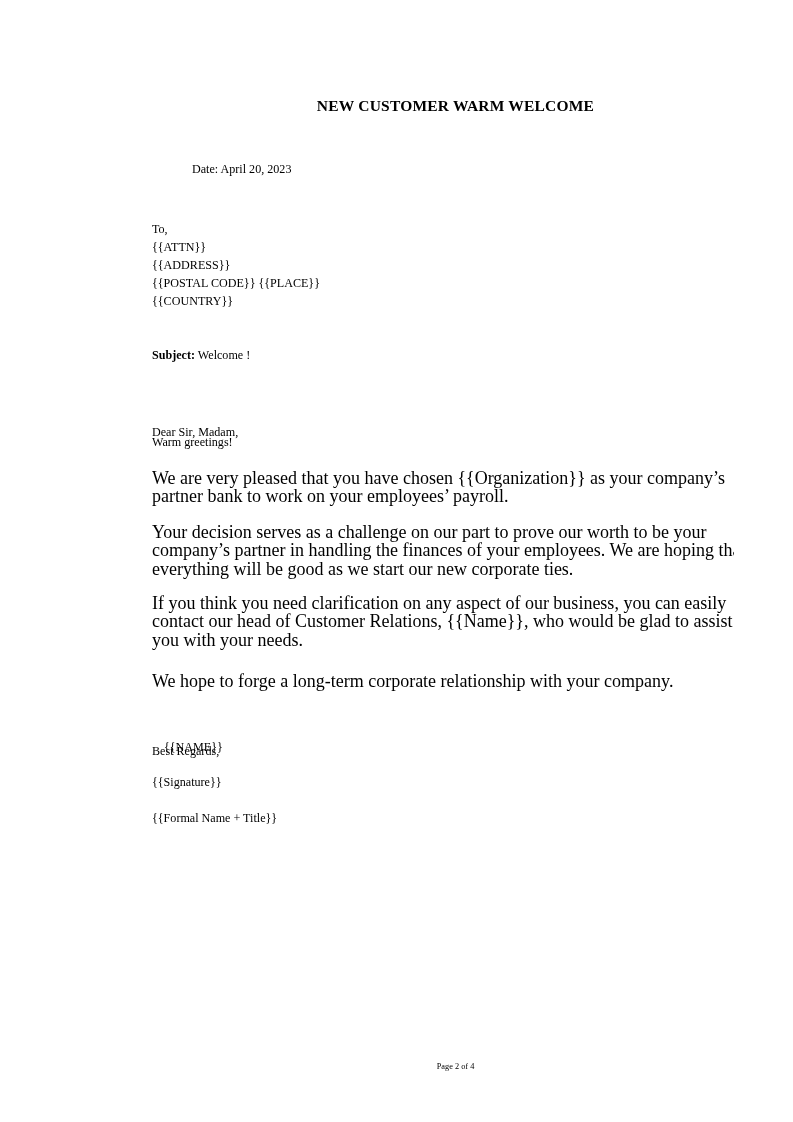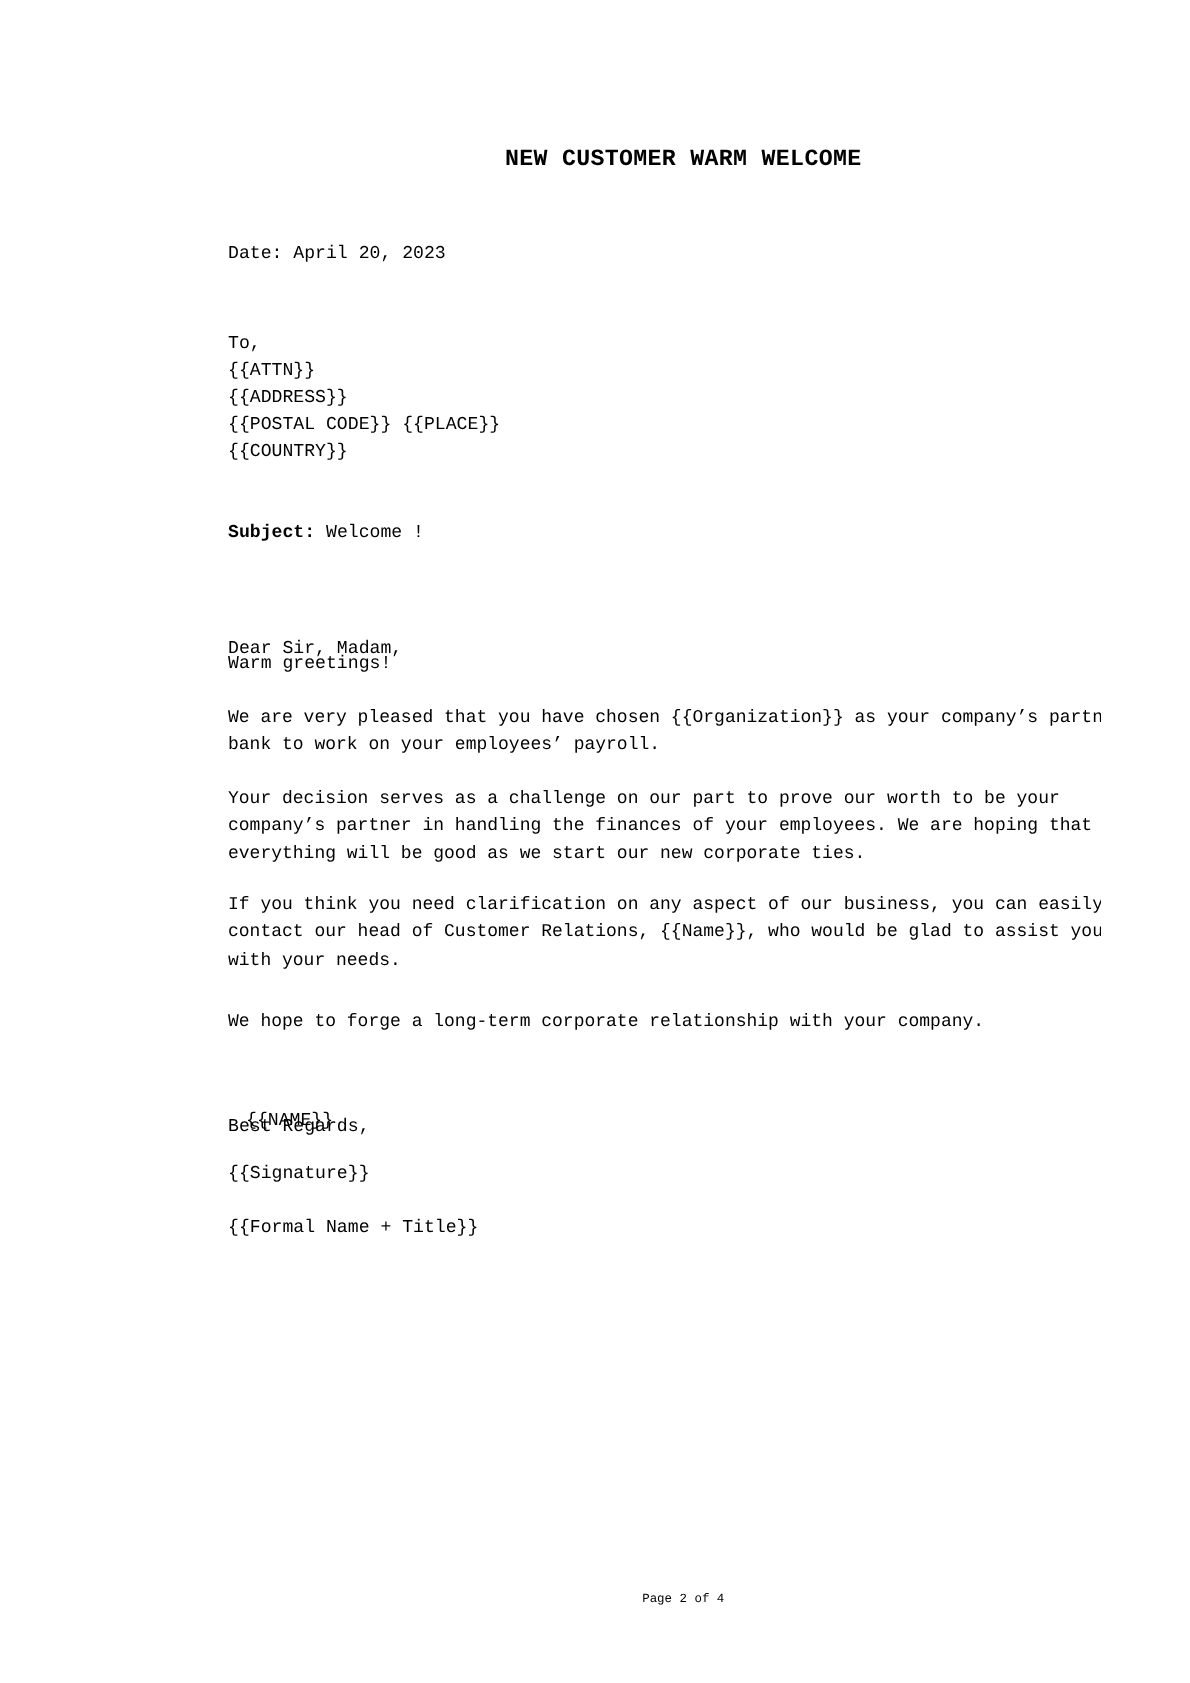--- a/index.html
+++ b/index.html
@@ -7,21 +7,21 @@
     padding: 0;
     background: #ffffff;
   }
   .page {
     position: relative;
     width: 675px;
     height: 1122px;
     background: #ffffff;
     margin: 0 auto;
     overflow: hidden;
-    font-family: Liberation Mono, monospace;
+    font-family: Liberation Serif, serif;
     color: #000000;
     -webkit-font-smoothing: antialiased;
   }
 
   
   .doc-title {
     position: absolute;
     left: 0;
     top: 96px;
     width: 793px;
@@ -43,21 +43,21 @@
   .line {
     position: absolute;
     font-size: 12.1px;
     line-height: 18.2px;
     white-space: pre;
   }
 
   .para {
     position: absolute;
     width: 600px;
-    font-size: 12px;
+    font-size: 18px;
     line-height: 18.4px;
     text-align: left;
   }
 
   .bold { font-weight: bold; }
 
   
   .footer {
     position: absolute;
     left: 0;
@@ -71,21 +71,21 @@
 </style>
 </head>
 <body>
 
 <div class="page">
 
   <div class="doc-title">NEW CUSTOMER WARM WELCOME</div>
 
   <div class="body-col">
 
-    <div class="line" style="top:160px;">Date: April 20, 2023</div>
+    <div class="line" style="top:160px;margin-left:40px;">Date: April 20, 2023</div>
 
     <div class="line" style="top:220px;">To,</div>
     <div class="line" style="top:238px;">{{ATTN}}</div>
     <div class="line" style="top:256px;">{{ADDRESS}}</div>
     <div class="line" style="top:274px;">{{POSTAL CODE}} {{PLACE}}</div>
     <div class="line" style="top:292px;">{{COUNTRY}}</div>
 
     <div class="line" style="top:346px;"><span class="bold">Subject:</span><span> </span><span>Welcome !</span></div>
 
     <div class="line" style="top:423px;">Dear Sir, Madam,</div>

